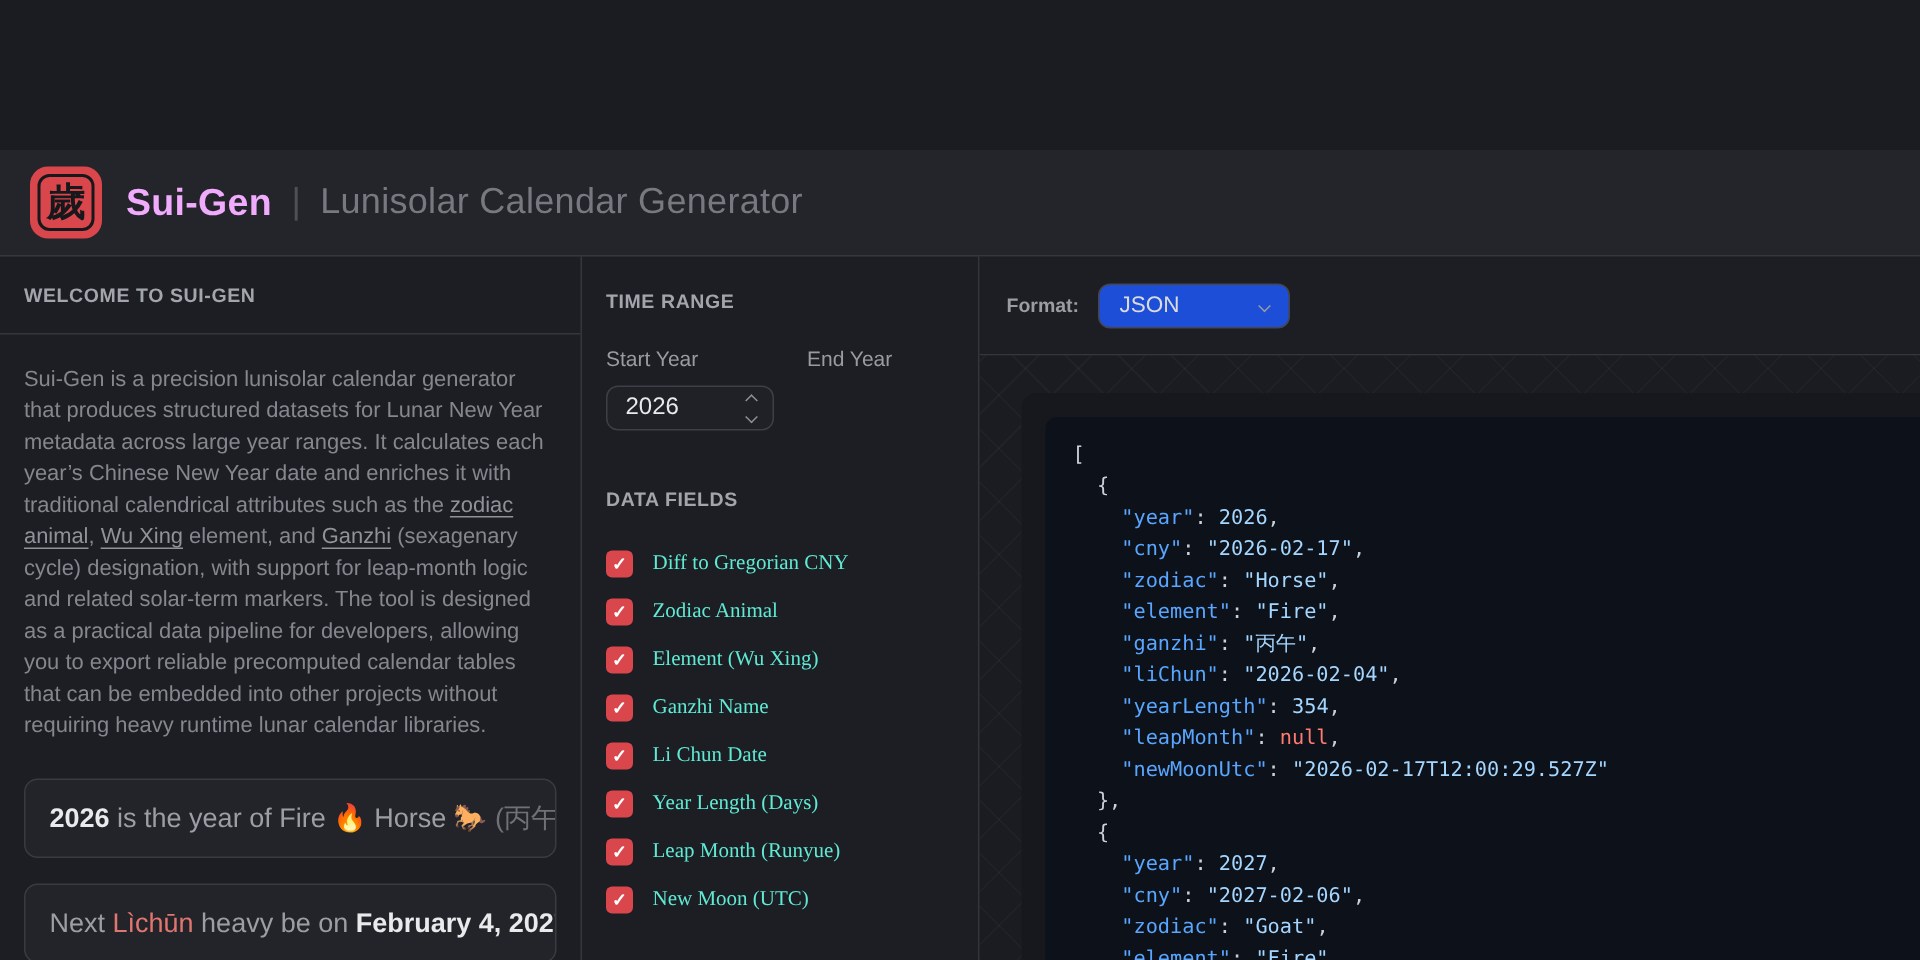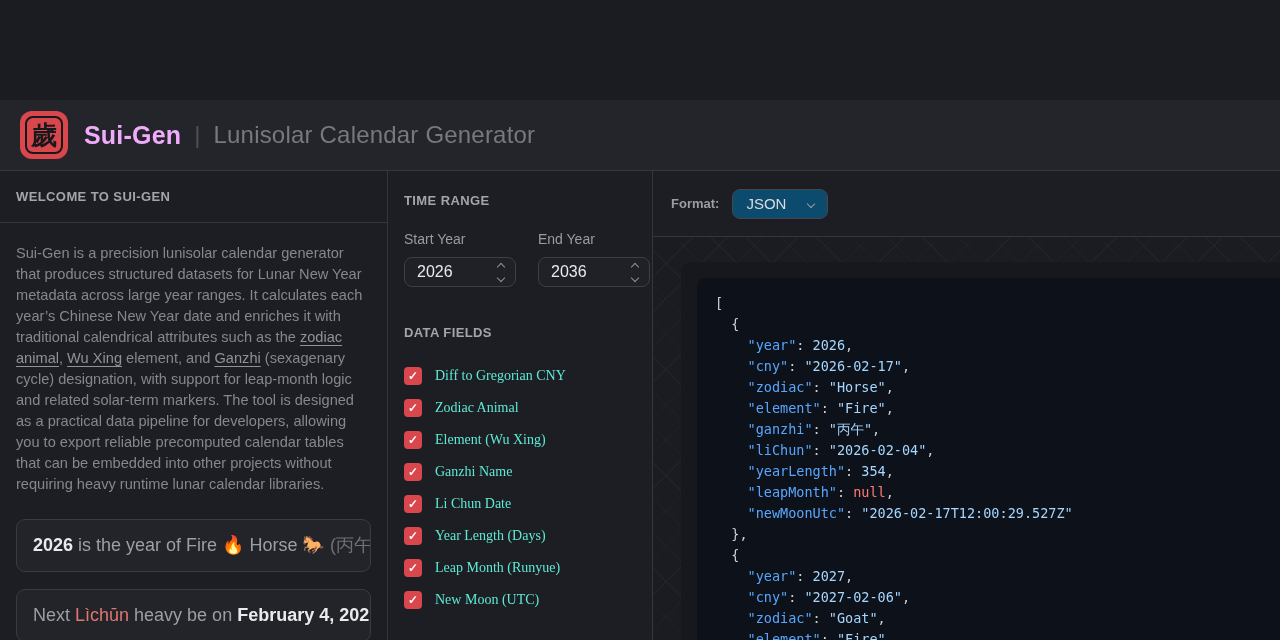--- a/index.html
+++ b/index.html
@@ -76,23 +76,23 @@
   .checkbox .mark { color:#fff; font-size:12px; font-weight:bold; line-height:1; }
   .field-label { font-size:14px; color:#5eead4;font-family:Liberation Serif, serif; }
 
   
   .format-row {
     height:66px; border-bottom:1px solid #35363c; display:flex; align-items:center;
     padding:0 18px; gap:13px; background:#1d1e23;
   }
   .format-label { font-size:13px; font-weight:bold; color:#9a9da3; }
   .select {
-    width:96px; height:30px; border:1px solid #45464d; border-radius:8px;
+    width:128px; height:30px; border:1px solid #45464d; border-radius:8px;
     display:flex; align-items:center; justify-content:space-between;
-    padding:0 13px; color:#dadbde; font-size:15px; cursor:pointer; background:#0c4a6e;
+    padding:0 13px; color:#dadbde; font-size:15px; cursor:pointer; background:#1d4ed8;
   }
   .select .chev { border-color:#9a9da3; }
   .output-area {
     flex:1; position:relative; overflow:hidden; background-color:#1b1c21;
     background-image:
       repeating-linear-gradient(45deg,  rgba(255,255,255,0.028) 0 1px, transparent 1px 25px),
       repeating-linear-gradient(-45deg, rgba(255,255,255,0.028) 0 1px, transparent 1px 25px);
   }
   .code-card {
     position:absolute; left:28px; top:25px; right:-40px; bottom:-40px;
@@ -148,27 +148,20 @@
           <div class="num-input">
             <span>2026</span>
             <span class="stepper">
               <i class="chev chev-up"></i>
               <i class="chev chev-down"></i>
             </span>
           </div>
         </div>
         <div class="field">
           <label>End Year</label>
-          <div class="num-input">
-            <span>2036</span>
-            <span class="stepper">
-              <i class="chev chev-up"></i>
-              <i class="chev chev-down"></i>
-            </span>
-          </div>
         </div>
       </div>
       <h2 class="section-h mid-h2">DATA FIELDS</h2>
       <div class="fields" id="fields-list">
           <div class="field-row">
             <span class="checkbox">
               <span class="mark">✓</span>
             </span>
             <span class="field-label">Diff to Gregorian CNY</span>
           </div>

